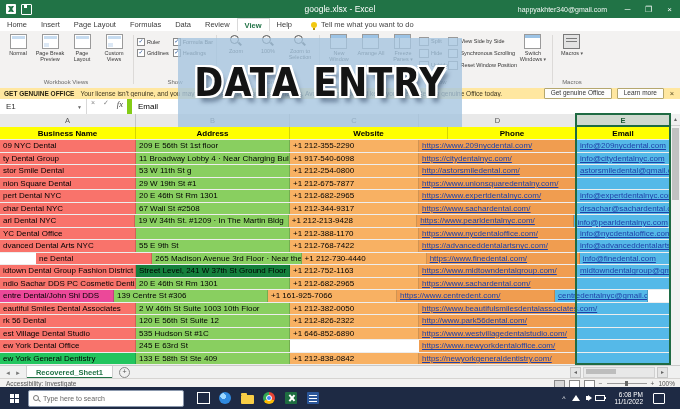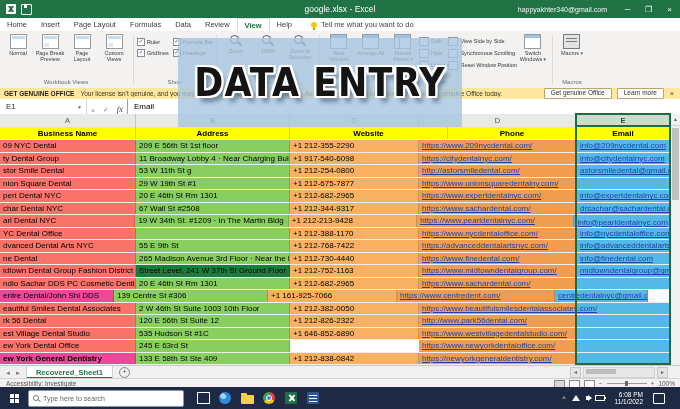--- a/index.html
+++ b/index.html
@@ -67,22 +67,22 @@
   .wb-msg{flex:1;overflow:hidden;}
   .wb-btn{flex:none;background:#fdfdfc;border:1px solid #b5a76e;border-radius:1px;padding:0 6px;
           margin-left:5px;height:9px;line-height:8px;color:#333;}
   .wb-close{flex:none;width:16px;text-align:center;font-size:7.5px;color:#55491f;}
 
   
   .formulabar{position:absolute;top:99px;left:0;right:0;height:15px;background:#fff;
               border-bottom:1px solid #d0d0d0;display:flex;align-items:stretch;font-size:8px;color:#333;}
   .namebox{width:80px;border-right:1px solid #d8d8d8;display:flex;align-items:center;padding-left:6px;}
   .nb-arrow{margin-left:auto;padding-right:4px;font-size:5px;color:#666;}
-  .fxarea{width:40px;display:flex;align-items:flex-end;justify-content:space-around;
-          border-right:1px solid #84cc16;color:#888;font-size:7px;}
+  .fxarea{width:40px;display:flex;align-items:flex-start;justify-content:space-around;
+          border-right:5px solid #84cc16;color:#888;font-size:7px;}
   .fxsym{font-family:"Liberation Serif",serif;font-style:italic;font-size:8.5px;color:#444;}
   .fvalue{flex:1;display:flex;align-items:center;padding-left:6px;color:#000;}
 
   
   .colheads{position:absolute;top:114px;left:0;width:670px;height:13px;display:flex;background:#e9e9e9;
             border-bottom:1px solid #bdbdbd;}
   .ch{border-right:1px solid #c6c6c6;display:flex;align-items:center;justify-content:center;
       font-size:7.5px;color:#555;box-sizing:border-box;}
   .ch.sel{background:#cfd9cf;color:#1d5c36;font-weight:bold;box-shadow:inset 0 -2px 0 var(--selection-green,#1F6B43);}
   .gridwrap{position:absolute;left:0;top:127px;width:670px;height:238px;background:#fff;overflow:hidden;}
@@ -461,21 +461,21 @@
         <div class="gc cB" style="width: 154px; background: rgb(137, 207, 96);">55 E 9th St</div>
         <div class="gc cC" style="width: 129px; background: rgb(248, 177, 99);">+1 212-768-7422</div>
         <div class="gc cD" style="width: 158px; background: rgb(240, 157, 80);">
           <span class="lnk">https://advanceddentalartsnyc.com/</span>
         </div>
         <div class="gc cE" style="width: 93px; background: rgb(85, 185, 232);">
           <span class="lnk">info@advanceddentalartsnyc.com</span>
         </div>
       </div>
       <div class="grow">
-        <div class="gc cA" style="width: 136px; background: rgb(249, 115, 107);">ne Dental</div>
+        <div class="gc cA" style="width: 120px; background: rgb(249, 115, 107); margin-left: 36px;">ne Dental</div>
         <div class="gc cB" style="width: 154px; background: rgb(137, 207, 96);">265 Madison Avenue 3rd Floor · Near the M</div>
         <div class="gc cC" style="width: 129px; background: rgb(248, 177, 99);">+1 212-730-4440</div>
         <div class="gc cD" style="width: 158px; background: rgb(240, 157, 80);">
           <span class="lnk">https://www.finedental.com/</span>
         </div>
         <div class="gc cE" style="width: 93px; background: rgb(85, 185, 232);">
           <span class="lnk">info@finedental.com</span>
         </div>
       </div>
       <div class="grow">
@@ -539,21 +539,21 @@
       <div class="grow">
         <div class="gc cA" style="width: 136px; background: rgb(249, 115, 107);">ew York Dental Office</div>
         <div class="gc cB" style="width: 154px; background: rgb(137, 207, 96);">245 E 63rd St</div>
         <div class="gc cC" style="width: 129px; background: rgb(248, 177, 99); margin-top: 40px;">+1 212-548-3236</div>
         <div class="gc cD" style="width: 158px; background: rgb(240, 157, 80);">
           <span class="lnk">https://www.newyorkdentaloffice.com/</span>
         </div>
         <div class="gc cE" style="width: 93px; background: rgb(85, 185, 232);"></div>
       </div>
       <div class="grow">
-        <div class="gc cA" style="width: 136px; background: #ec4899; font-weight: bold;">ew York General Dentistry</div>
+        <div class="gc cA" style="width: 136px; background: #22c55e;">ew York General Dentistry</div>
         <div class="gc cB" style="width: 154px; background: rgb(137, 207, 96);">133 E 58th St Ste 409</div>
         <div class="gc cC" style="width: 129px; background: rgb(248, 177, 99);">+1 212-838-0842</div>
         <div class="gc cD" style="width: 158px; background: rgb(240, 157, 80);">
           <span class="lnk">https://newyorkgeneraldentistry.com/</span>
         </div>
         <div class="gc cE" style="width: 93px; background: rgb(85, 185, 232);"></div>
       </div>
     </div>
   <div class="colsel"></div>
 

